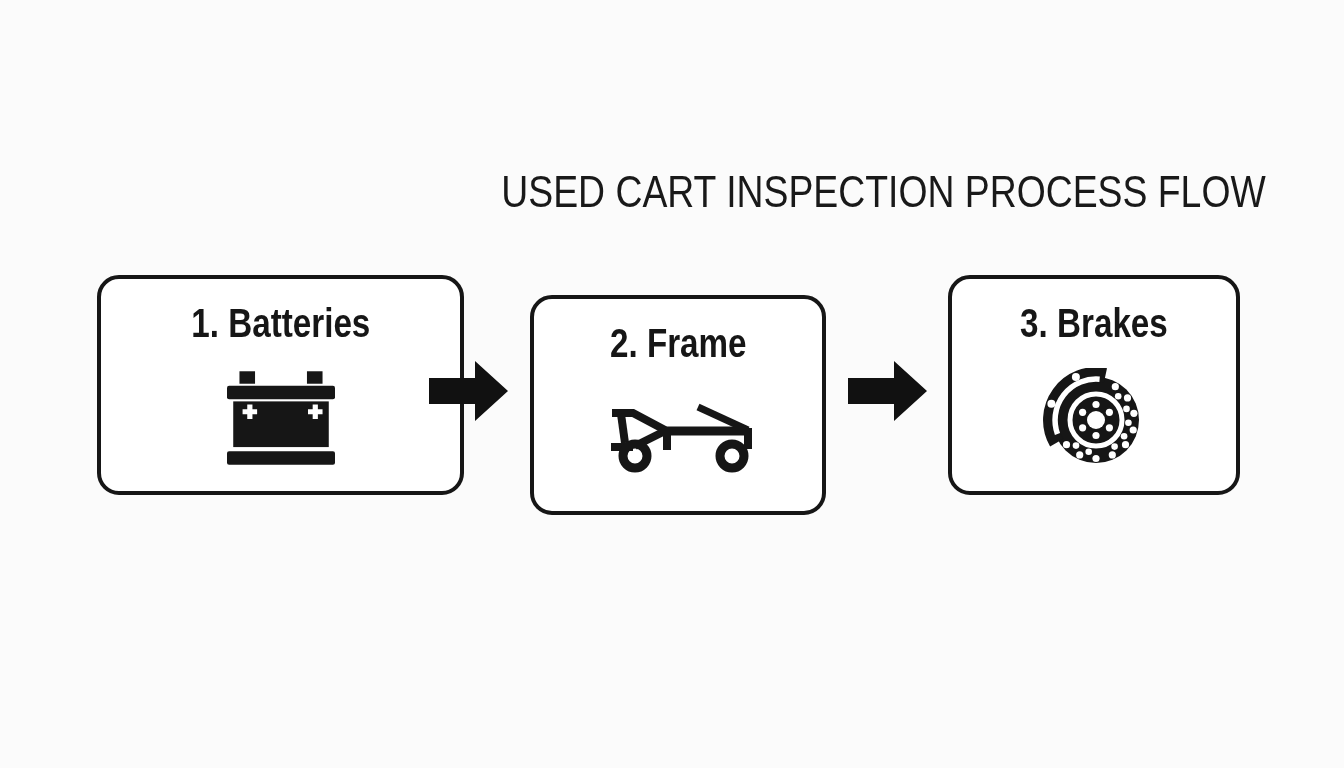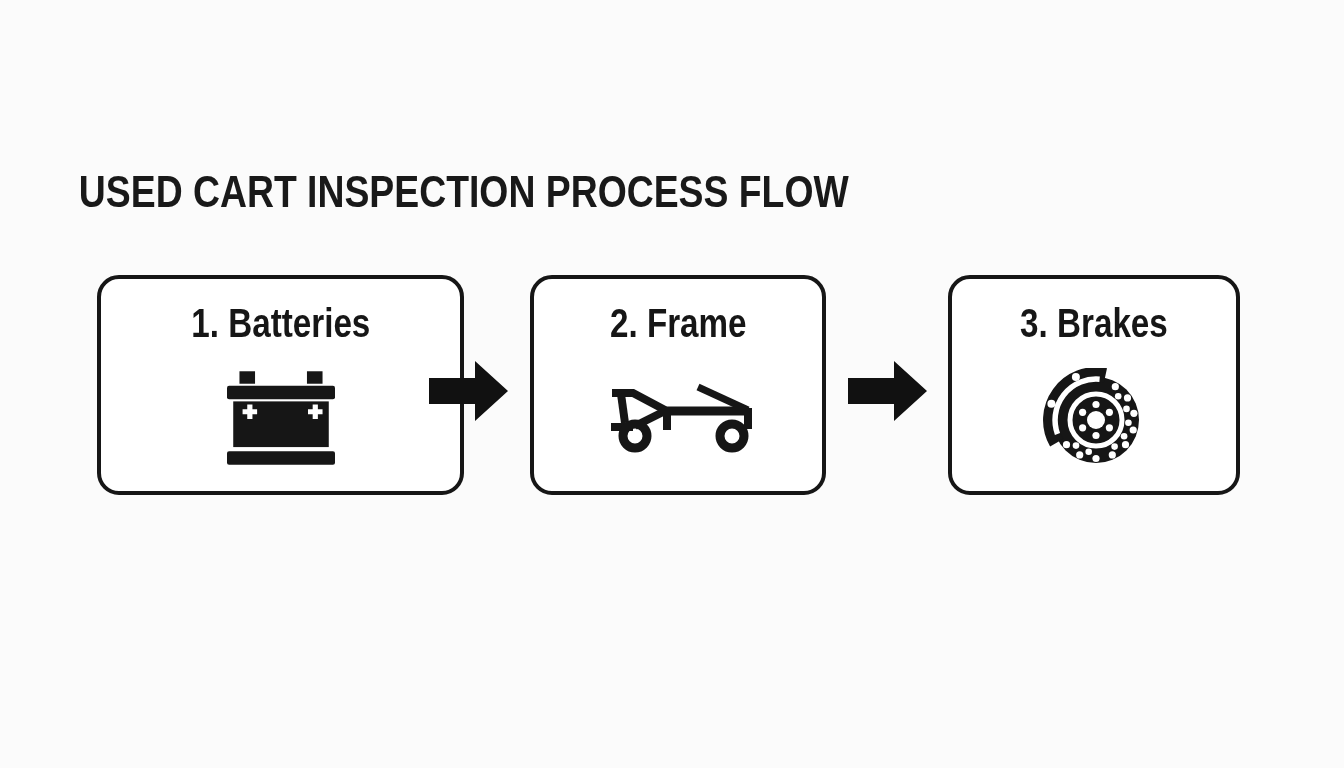--- a/index.html
+++ b/index.html
@@ -8,23 +8,23 @@
     background: #fbfbfb;
     font-family: "Liberation Sans", "DejaVu Sans", sans-serif;
     position: relative;
   }
   .canvas { position: absolute; inset: 0; }
 
   .title {
     position: absolute;
     left: 0; right: 0;
     top: 166px;
-    text-align: left;
+    text-align: right;
     font-size: 45px;
-    font-weight: bold;
+    font-weight: normal;
     color: #191919;
     letter-spacing: 0px;
     white-space: nowrap;
   }
   .condensed {
     display: inline-block;
     transform: scaleX(0.83);
     transform-origin: 50% 50%;
   }
 
@@ -34,21 +34,21 @@
     height: 220px;
     background: #ffffff;
     border: 4px solid #161616;
     border-radius: 22px;
     display: flex;
     flex-direction: column;
     align-items: center;
     padding-top: 22px;
   }
   .card-1 { left: 97px;  width: 367px; }
-  .card-2 { left: 530px; width: 296px; }
+  .card-2 { left: 530px; width: 296px; margin-top: 20px; }
   .card-3 { left: 948px; width: 292px; justify-content: flex-end; }
 
   .card-label {
     font-size: 40px;
     font-weight: bold;
     color: #161616;
     line-height: 1.1;
     white-space: nowrap;
   }
   .card-icon {

